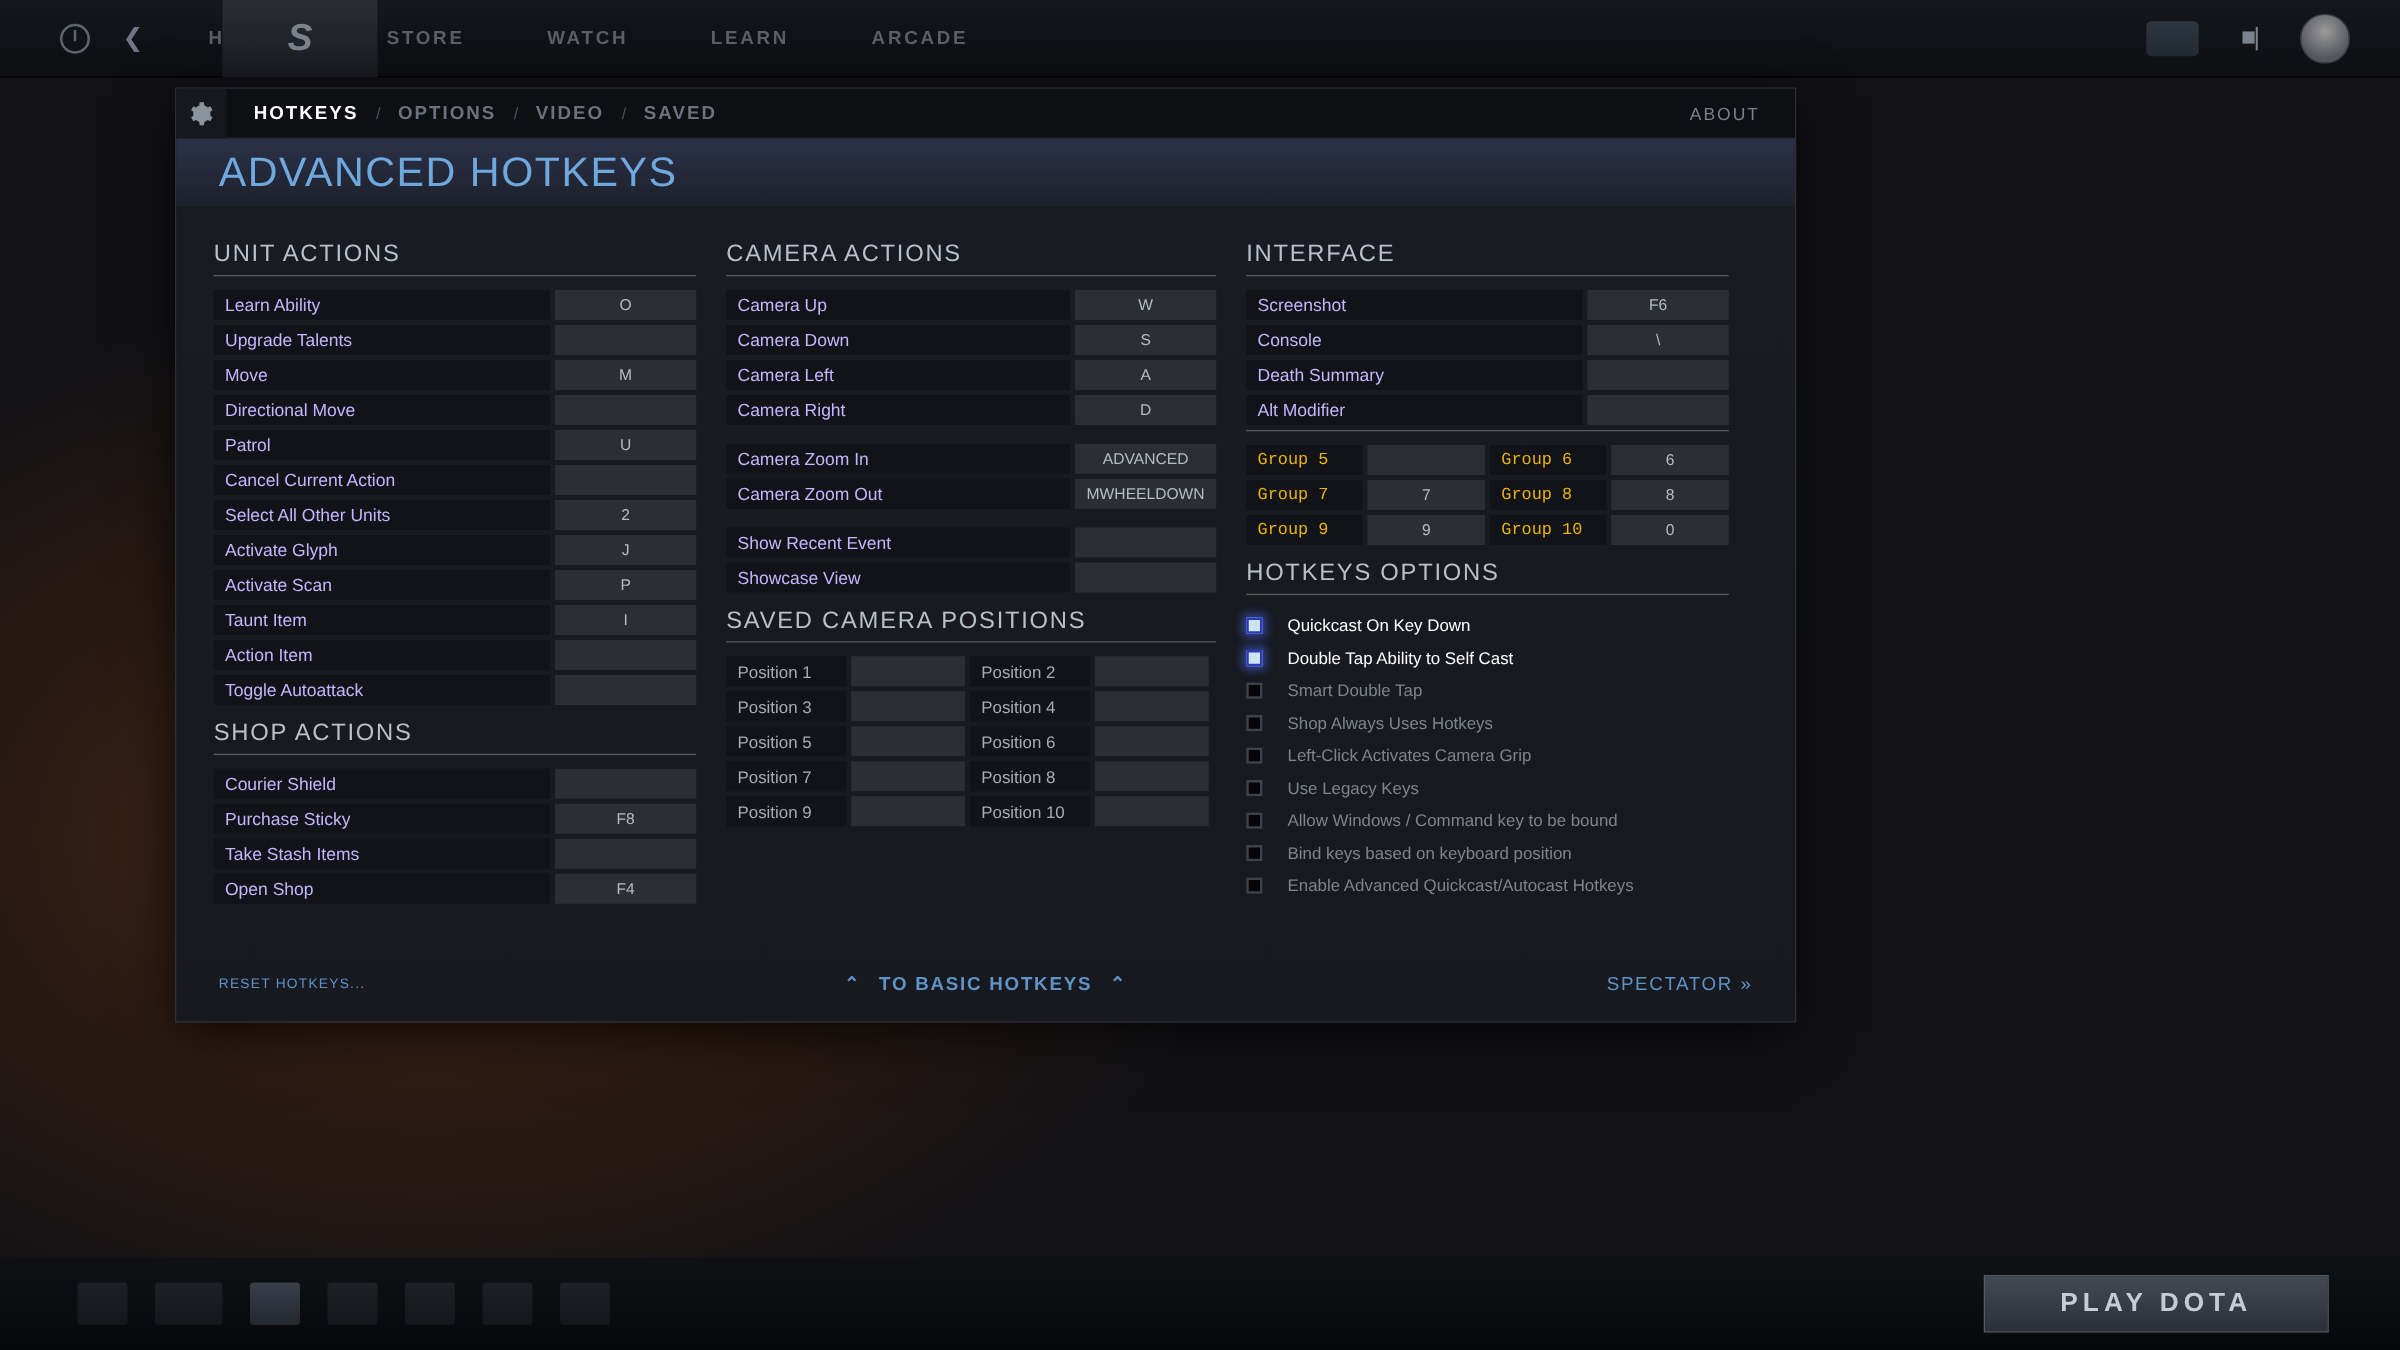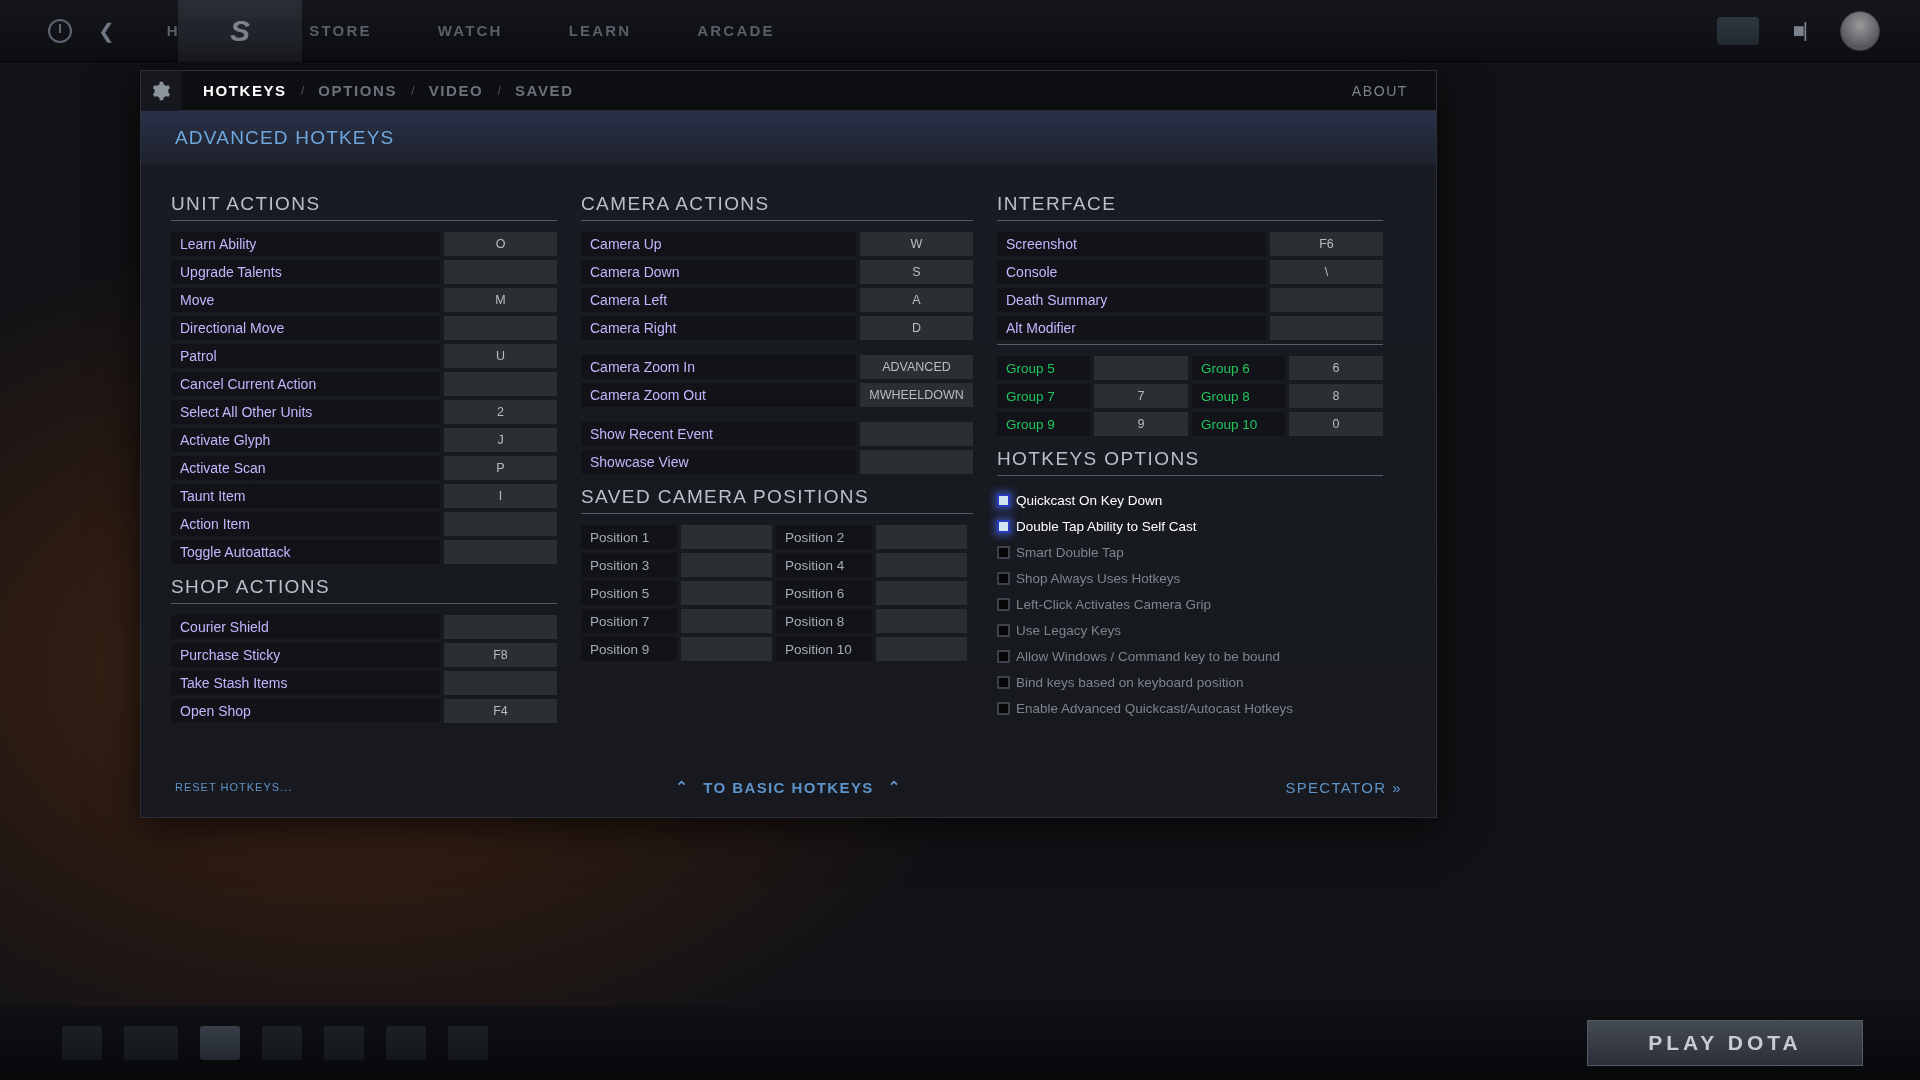--- a/index.html
+++ b/index.html
@@ -133,21 +133,21 @@
   }
 
   .panel-title-bar {
     height: 54px;
     background: linear-gradient(180deg, #2b3149 0%, #232838 55%, #1d212c 100%);
     display: flex; align-items: center;
     padding-left: 34px;
     flex: none;
   }
   .panel-title {
-    color: #6fa8dc; font-size: 19px; letter-spacing: 1.2px; font-weight: 300;
+    color: #6fa8dc; font-size: 33px; letter-spacing: 1.2px; font-weight: 300;
   }
 
   .panel-body {
     flex: 1;
     display: flex;
     padding: 20px 26px 0 30px;
     gap: 24px;
     overflow: hidden;
   }
   .col { width: 386px; display: flex; flex-direction: column; }
@@ -190,31 +190,31 @@
     display: flex; align-items: center; padding-left: 9px;
     color: #a5acb4; font-size: 13.5px;
   }
   .pos-key { width: 91px; background: #2b2f33; }
 
   
   .cg-row { display: flex; gap: 4px; margin-bottom: 4px; height: 24px; }
   .cg-label {
     width: 95px; background: #121319;
     display: flex; align-items: center; padding-left: 9px;
-    color: #22c55e; font-size: 13.5px;
+    color: #eab308; font-size: 13.5px; font-family: Liberation Mono, monospace;
   }
   .cg-key {
     width: 96px; background: #2b2f33;
     display: flex; align-items: center; justify-content: center;
     color: #b6bdc4; font-size: 12.5px;
   }
 
   
   .opt {
-    display: flex; align-items: center; gap: 6px; height: 26px; text-align: center;
+    display: flex; align-items: center; gap: 20px; height: 26px; text-align: center;
   }
   .cb {
     width: 13px; height: 13px; flex: none;
     border: 2px solid #3d4149;
     background: #060608;
   }
   .cb.checked {
     border: 2px solid #2a3ac0;
     background: #cfe4ee;
     box-shadow: 0 0 7px 3px rgba(70,100,230,.55);

